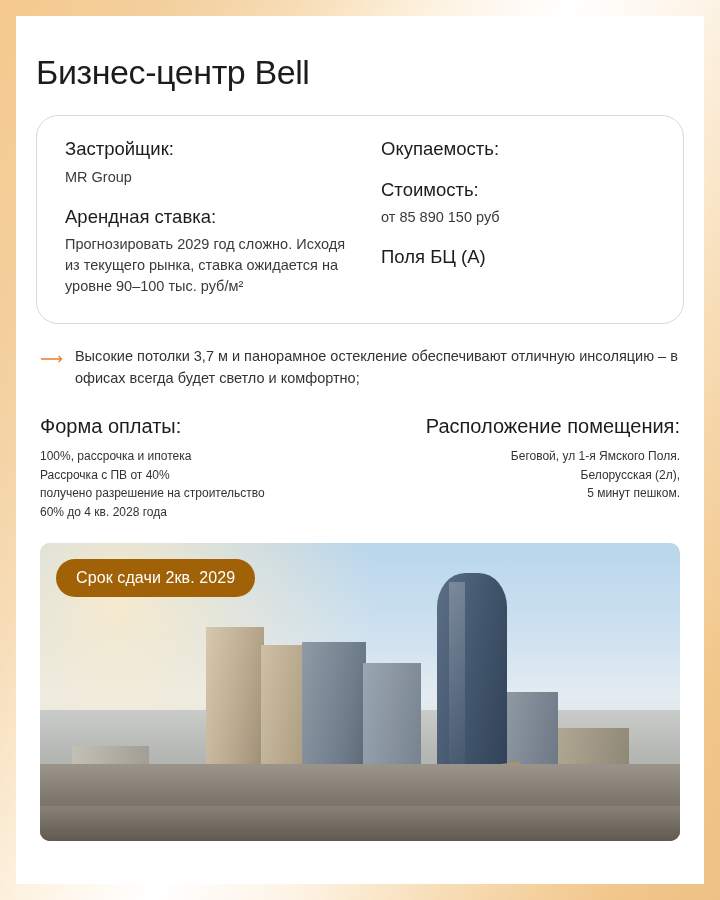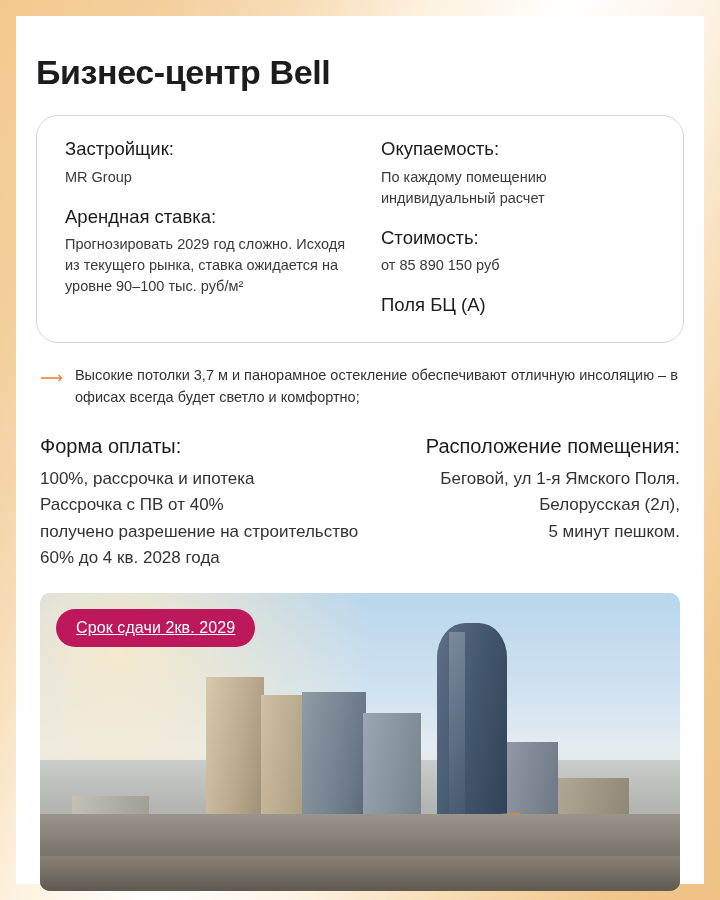--- a/index.html
+++ b/index.html
@@ -47,21 +47,21 @@
     position: relative;
     z-index: 2;
     width: 720px;
     height: 900px;
     padding: 44px 36px 30px 36px;
   }
 
   
   .title {
     font-size: 34px;
-    font-weight: 700;
+    font-weight: 400;
     color: #1c1c1c;
     letter-spacing: -0.4px;
     line-height: 1.1;
     margin: 10px 0 24px 0;
   }
 
   
   .card {
     border: 1.4px solid #d8d8d8;
     border-radius: 22px;
@@ -124,21 +124,21 @@
   .col { width: 50%; }
   .col.right { padding-left: 24px; text-align: right; }
 
   .col-head {
     font-size: 20px;
     color: #1c1c1c;
     line-height: 1.18;
     margin-bottom: 8px;
   }
   .col-body {
-    font-size: 17px;
+    font-size: 12px;
     color: #333333;
     line-height: 1.55;
   }
 
   
   .photo-wrap {
     position: relative;
     margin: 22px 4px 0 4px;
     height: 298px;
     border-radius: 10px;
@@ -230,28 +230,27 @@
     top: 0;
     width: 2px;
     height: 34px;
     background: #c98a4a;
   }
 
   .badge {
     position: absolute;
     left: 16px;
     top: 16px;
-    background: #be185d;
+    background: #a16207;
     color: #ffffff;
     font-size: 16px;
     padding: 11px 20px;
     border-radius: 24px;
     line-height: 1;
     letter-spacing: 0.1px;
-    text-decoration: underline;
   }
 </style>
 </head>
 <body>
 
 <div class="bg-frame"></div>
 <div class="bg-inner"></div>
 
 <div class="page">
 
@@ -270,21 +269,20 @@
         <div class="block-head">Арендная ставка:</div>
         <div class="block-body">Прогнозировать 2029 год сложно. Исходя из текущего рынка, ставка ожидается на уровне 90–100 тыс. руб/м²</div>
       </div>
 
     </div>
 
     <div class="card-col right">
 
       <div class="block">
         <div class="block-head">Окупаемость:</div>
-        <div class="block-body">По каждому помещению индивидуальный расчет</div>
       </div>
 
       <div class="block">
         <div class="block-head">Стоимость:</div>
         <div class="block-body">от 85 890 150 руб</div>
       </div>
 
       <div class="class-line">Поля БЦ (А)</div>
 
     </div>

